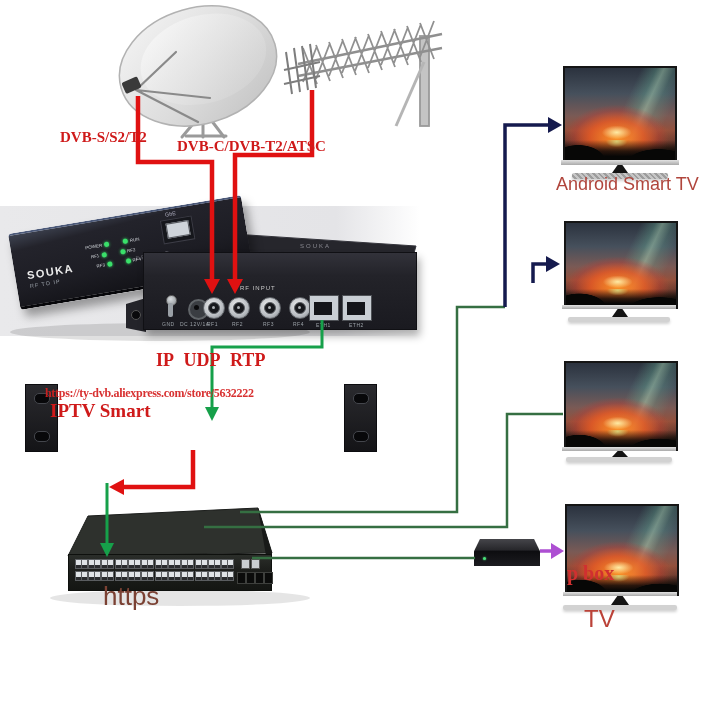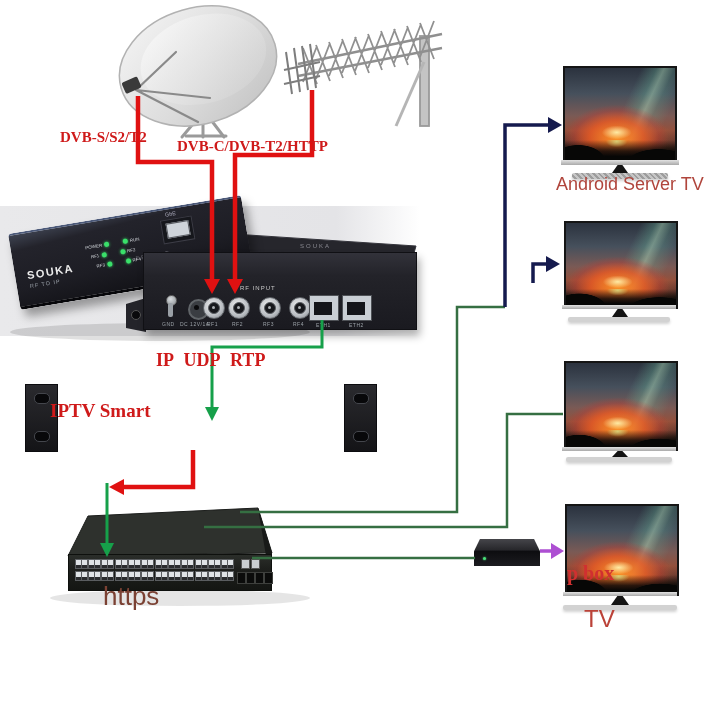--- a/index.html
+++ b/index.html
@@ -347,21 +347,22 @@
       <path d="M505,307 L505,125 L548,125"></path>
       <path d="M533,283 L533,264 L546,264"></path>
     </g>
     <polygon points="548,117 548,133 562,125" fill="#151a4e"></polygon>
     <polygon points="546,256 546,272 560,264" fill="#151a4e"></polygon>
     <path d="M540,551 L551,551" stroke="#ad4fd2" stroke-width="3.5"></path>
     <polygon points="551,543 551,559 564,551" fill="#ad4fd2"></polygon>
   </svg>
 
   <div class="rlab" style="left:60px;top:130px;font-size:15px;">DVB-S/S2/T2</div>
-  <div class="rlab" style="left:177px;top:139px;font-size:15px;">DVB-C/DVB-T2/HTTP</div>
+  <div class="rlab" style="left:177px;top:139px;font-size:15px;">DVB-C/DVB-T2/ATSC</div>
   <div class="rlab" style="left:156px;top:351px;font-size:18px;word-spacing:6px;">IP UDP RTP</div>
+  <div id="srv-url" class="abs">https://ty-dvb.aliexpress.com/store/5632222</div>
   <div class="rlab" style="left:50px;top:401px;font-size:19px;">IPTV Smart</div>
   <div class="slab" style="left:103px;top:583px;font-size:26px;color:#7b4133;">https</div>
-  <div class="slab" style="left:556px;top:175px;font-size:18px;">Android Server TV</div>
+  <div class="slab" style="left:556px;top:175px;font-size:18px;">Android Smart TV</div>
   <div class="rlab" style="left:567px;top:563px;font-size:20px;z-index:7;color:#d03030;">p box</div>
   <div class="slab" style="left:584px;top:606px;font-size:24px;color:#bb4238;">TV</div>
 
 </div>
 
 </body></html>

